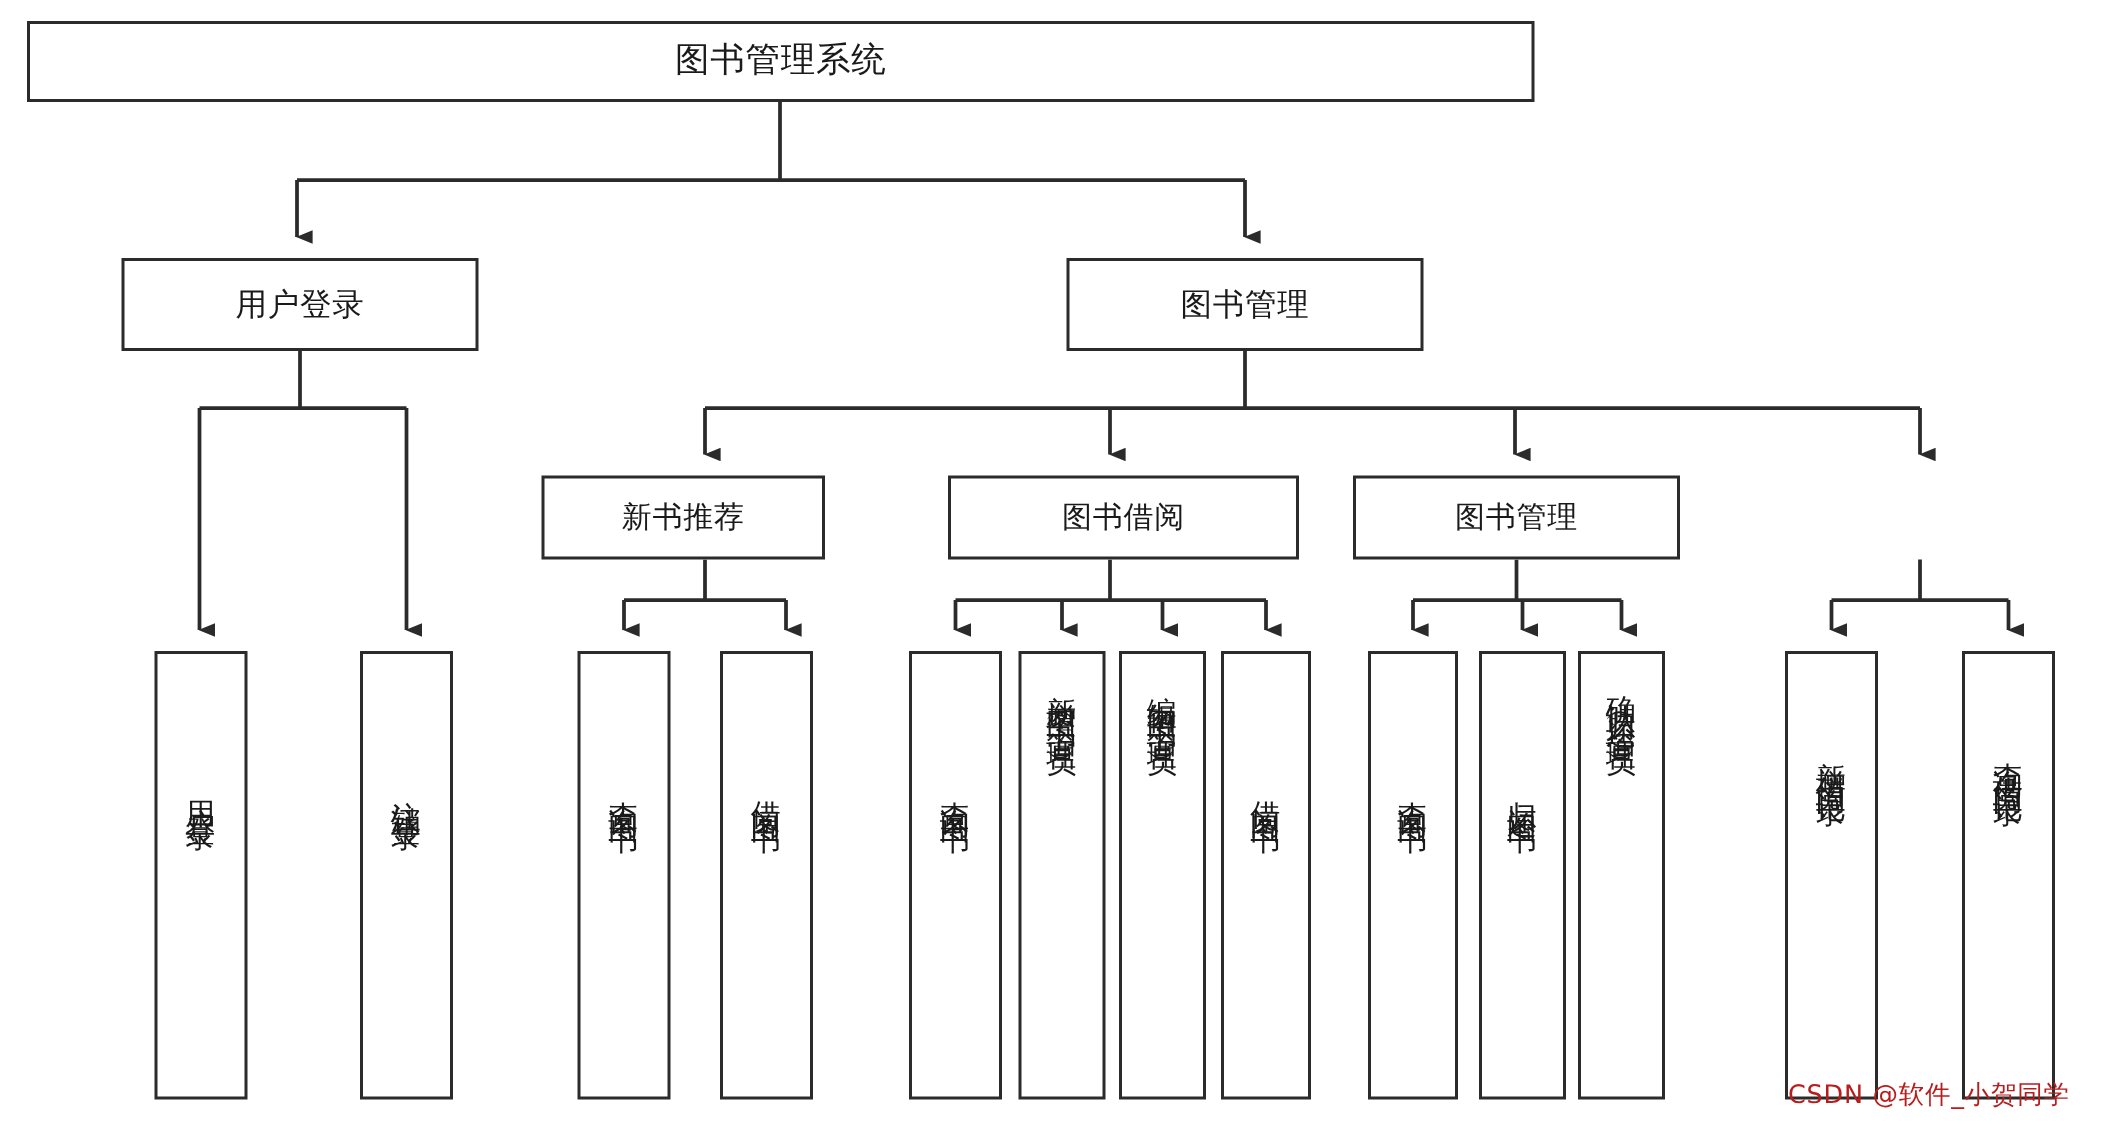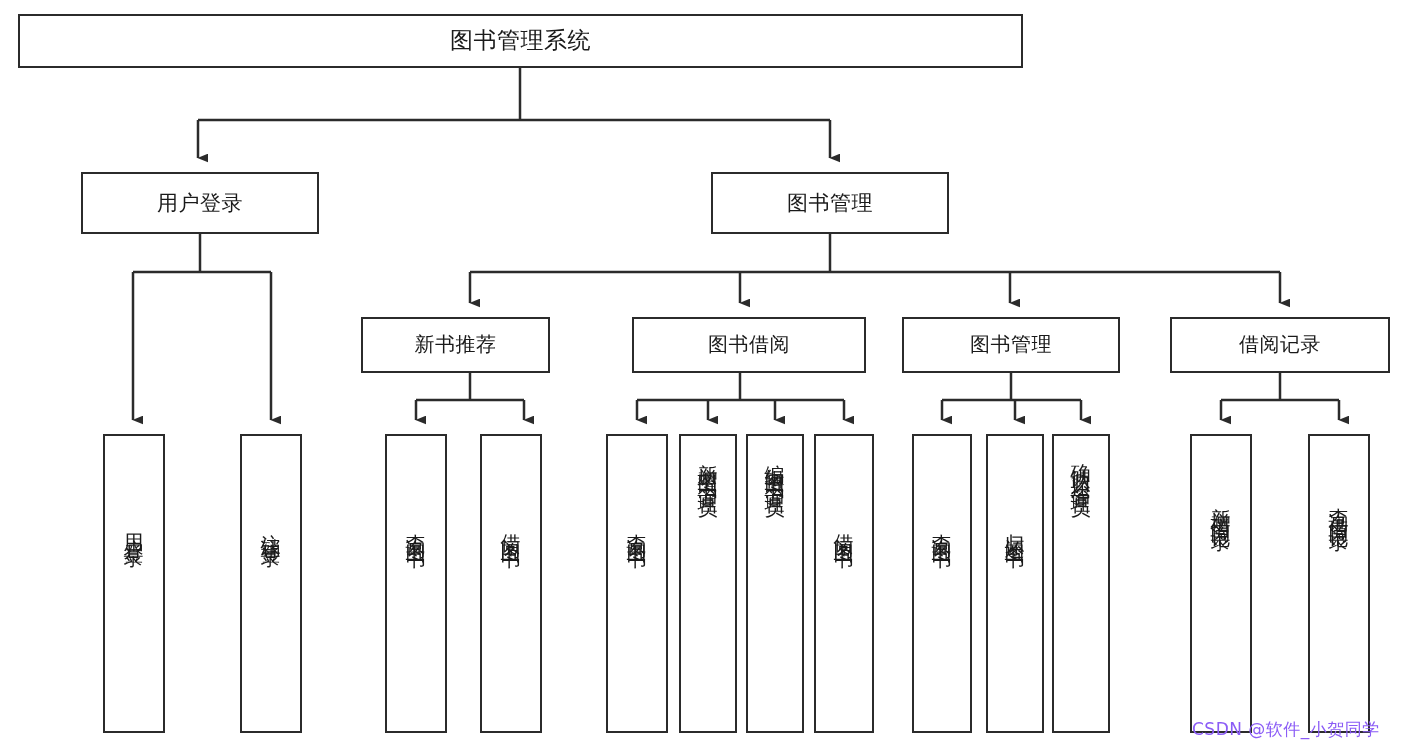--- a/index.html
+++ b/index.html
@@ -77,21 +77,21 @@
     margin-top: 78px;
   }
   .node.leaf.mid .node-label {
     margin-top: 52px;
   }
   .node.leaf.tall .node-label {
     margin-top: 8px;
   }
   .watermark {
     position: absolute;
-    color: #8b5cf6;
+    color: #b91c1c;
     font-size: 17px;
     white-space: nowrap;
     letter-spacing: 0.5px;
   }
 </style>
 </head>
 <body>
 
 <div id="canvas">
 
@@ -158,23 +158,20 @@
 
   <div class="node level3" id="node-l3-0" style="left: 361px; top: 317px; width: 189px; height: 56px;">
     <span class="node-label">新书推荐</span>
   </div>
   <div class="node level3" id="node-l3-1" style="left: 632px; top: 317px; width: 234px; height: 56px;">
     <span class="node-label">图书借阅</span>
   </div>
   <div class="node level3" id="node-l3-2" style="left: 902px; top: 317px; width: 218px; height: 56px;">
     <span class="node-label">图书管理</span>
   </div>
-  <div class="node level3" id="node-l3-3" style="left: 1170px; top: 317px; width: 220px; height: 56px;">
-    <span class="node-label">借阅记录</span>
-  </div>
 
   <div class="node leaf short" id="leaf-0" style="left: 103px; top: 434px; width: 62px; height: 299px;">
     <span class="node-label">用户登录</span>
   </div>
   <div class="node leaf short" id="leaf-1" style="left: 240px; top: 434px; width: 62px; height: 299px;">
     <span class="node-label">注销登录</span>
   </div>
   <div class="node leaf short" id="leaf-2" style="left: 385px; top: 434px; width: 62px; height: 299px;">
     <span class="node-label">查询图书</span>
   </div>

